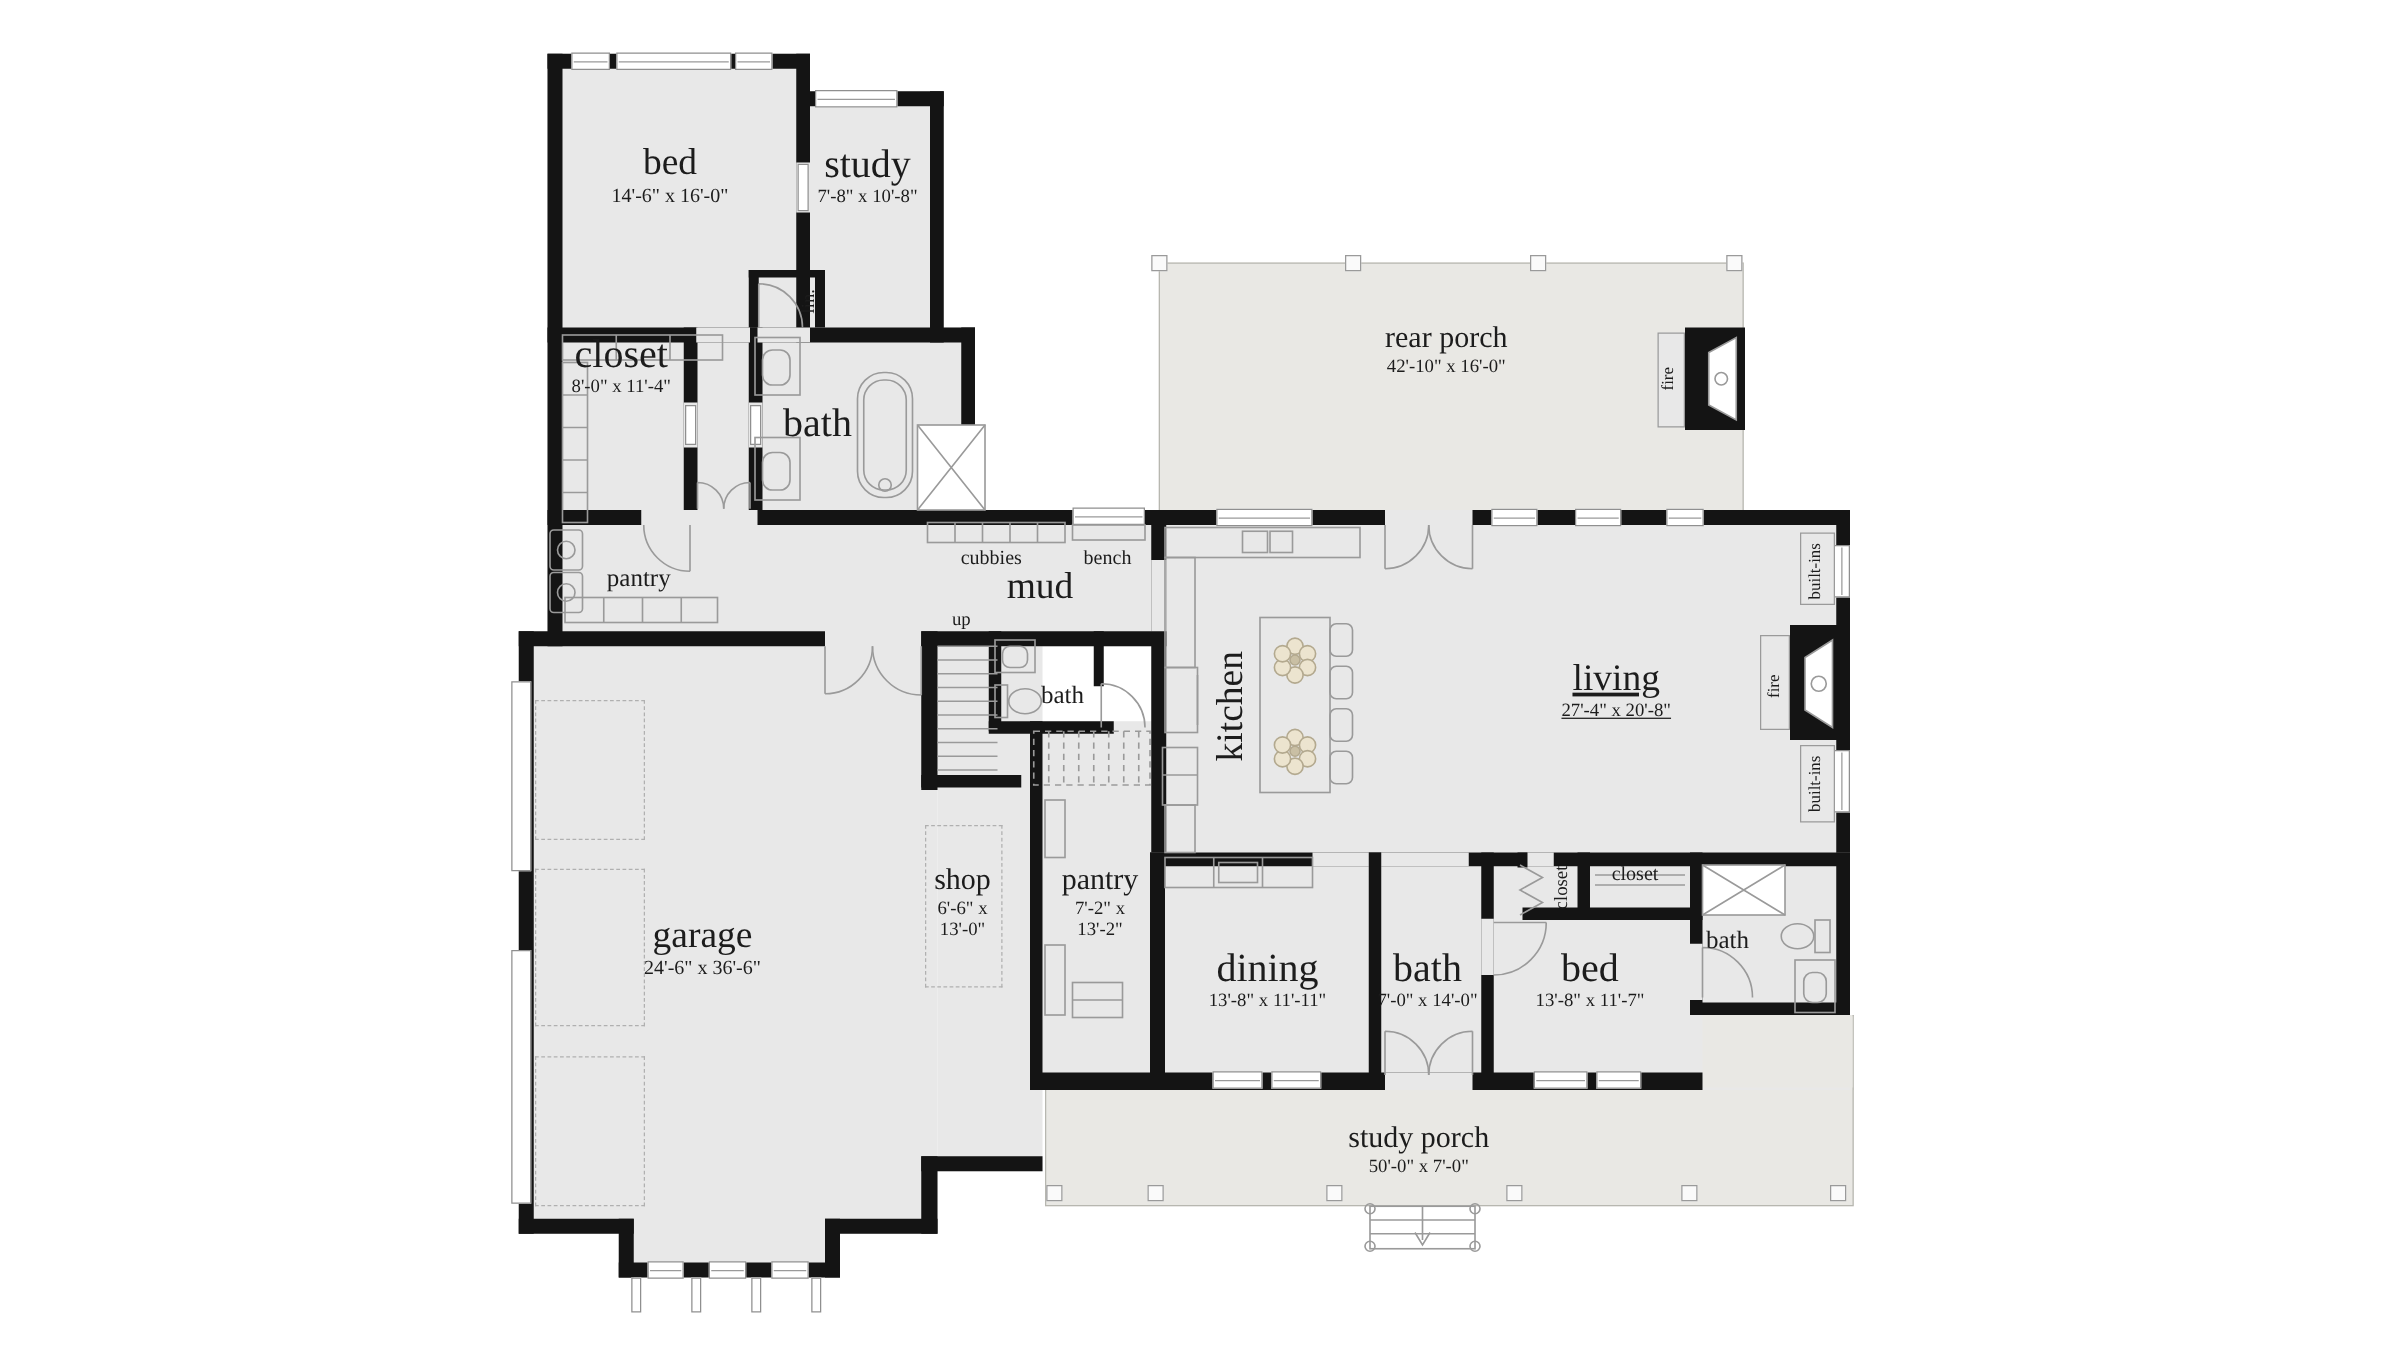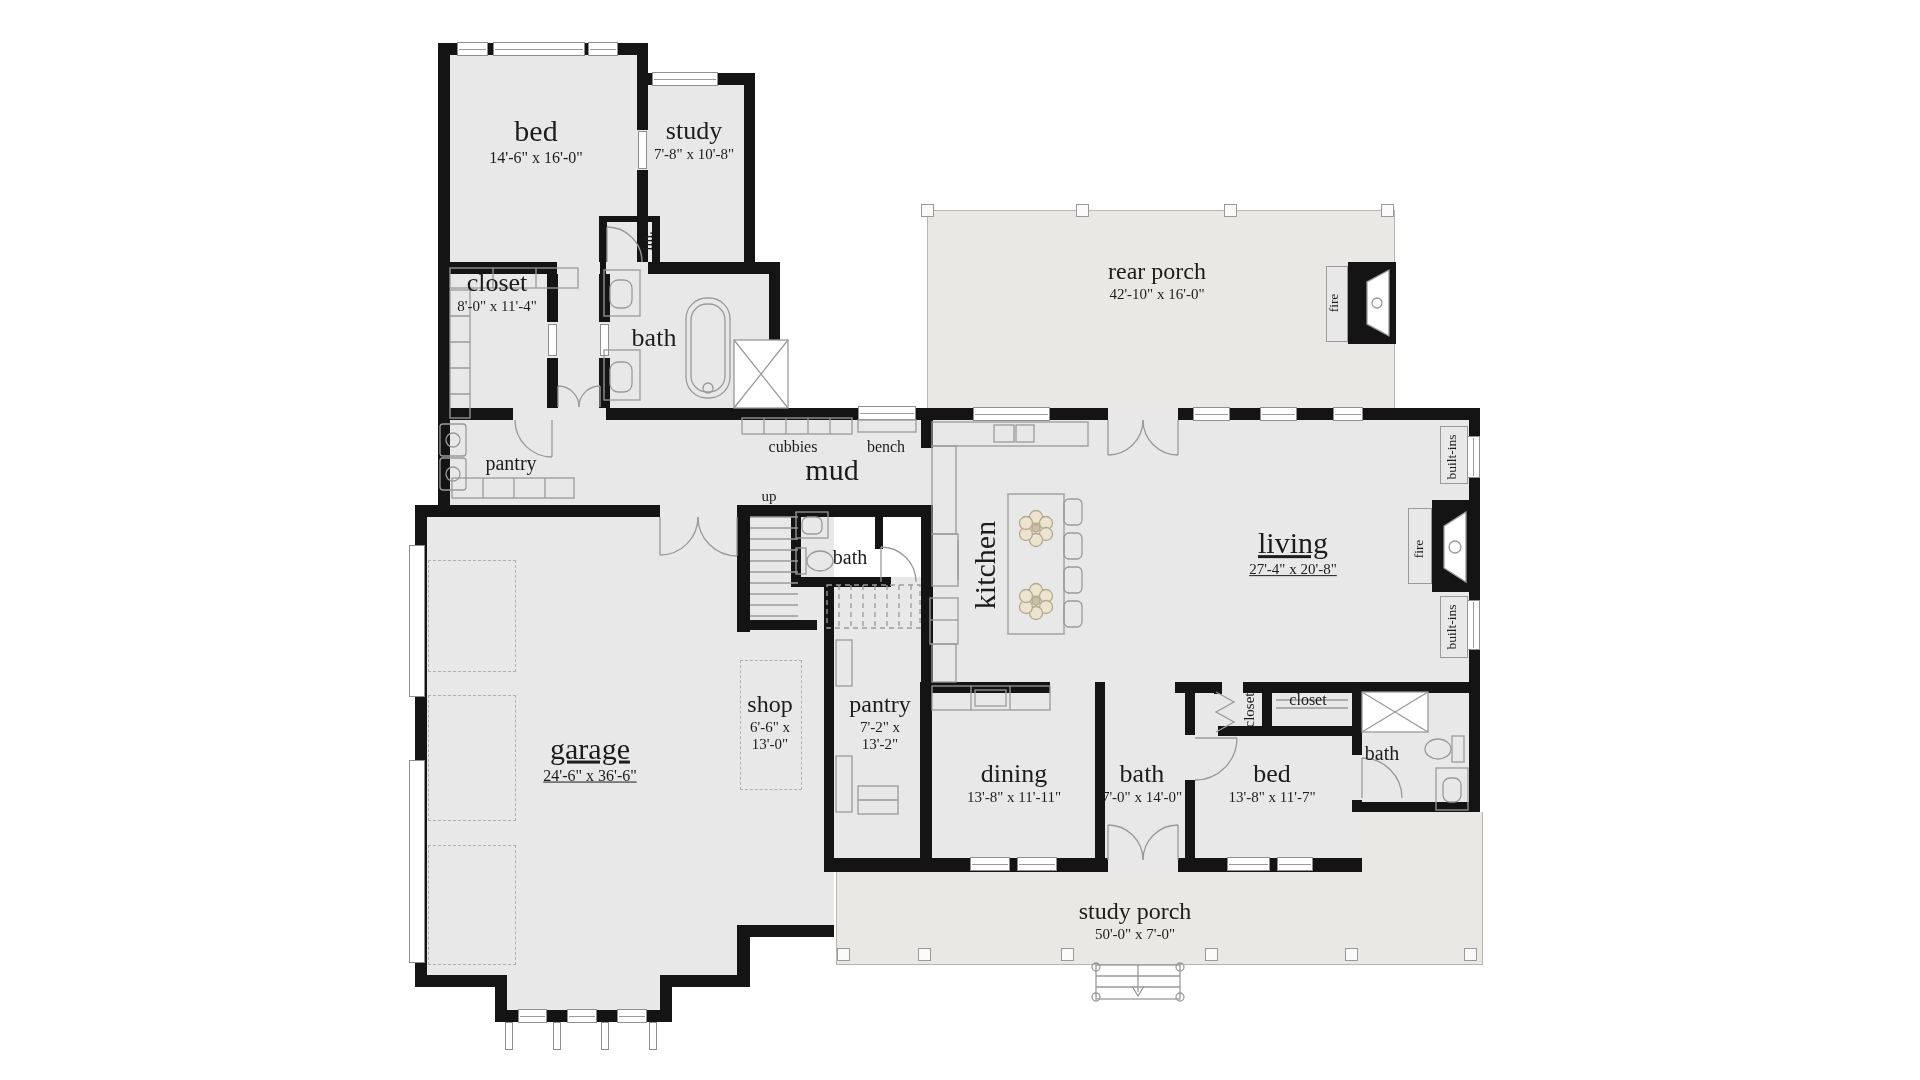--- a/index.html
+++ b/index.html
@@ -14,21 +14,21 @@
   .winv::after{content:"";position:absolute;top:1px;bottom:1px;left:50%;border-left:1px solid #9a9a9a;}
   .slab{position:absolute;background:#fff;border:1px solid #8f8f8f;box-sizing:border-box;}
   .post{position:absolute;width:13px;height:13px;background:#fafafa;border:1px solid #9a9a9a;box-sizing:border-box;}
   .fp{position:absolute;background:#141414;}
   .dash{position:absolute;border:1.5px dashed #b0b0b0;box-sizing:border-box;}
   .niche{position:absolute;background:#e8e8e8;border:1px solid #9a9a9a;box-sizing:border-box;}
   .lbl{position:absolute;text-align:center;white-space:nowrap;transform:translate(-50%,-50%);line-height:1.15;}
   .lbl.vert{transform:translate(-50%,-50%) rotate(-90deg);}
   .nm{display:block;}
   .dm{display:block;font-size:16px;}
-  .sz30 .nm{font-size:30px;} .sz26 .nm{font-size:26px;} .sz24 .nm{font-size:24px;}
+  .sz30 .nm{font-size:30px;} .sz26 .nm{font-size:32px;} .sz24 .nm{font-size:24px;}
   .sz20 .nm{font-size:20px;} .sz16 .nm{font-size:16px;} .sz15 .nm{font-size:15px;} .sz13 .nm{font-size:13.5px;}
   .dm15{font-size:15px;}
   svg.ovl{position:absolute;left:0;top:0;pointer-events:none;}
 </style>
 </head>
 <body>
 
 <div class="plan">
 
   <div class="porch" style="left:927px;top:210px;width:468px;height:208px;"></div>
@@ -390,21 +390,21 @@
   </div>
   <div class="lbl sz13 vert" style="left:1419px;top:549px;">
     <span class="nm">fire</span>
   </div>
   <div class="lbl sz13 vert" style="left:1452px;top:457px;">
     <span class="nm">built-ins</span>
   </div>
   <div class="lbl sz13 vert" style="left:1452px;top:627px;">
     <span class="nm">built-ins</span>
   </div>
-  <div class="lbl sz30" style="left:590px;top:758px;text-decoration:underline;">
+  <div class="lbl sz30" style="left:562px;top:758px;">
     <span class="nm">garage</span>
     <span class="dm">24'-6" x 36'-6"</span>
   </div>
   <div class="lbl sz24" style="left:770px;top:722px;">
     <span class="nm">shop</span>
     <span class="dm dm15">6'-6" x</span>
     <span class="dm dm15">13'-0"</span>
   </div>
   <div class="lbl sz24" style="left:880px;top:722px;">
     <span class="nm">pantry</span>

